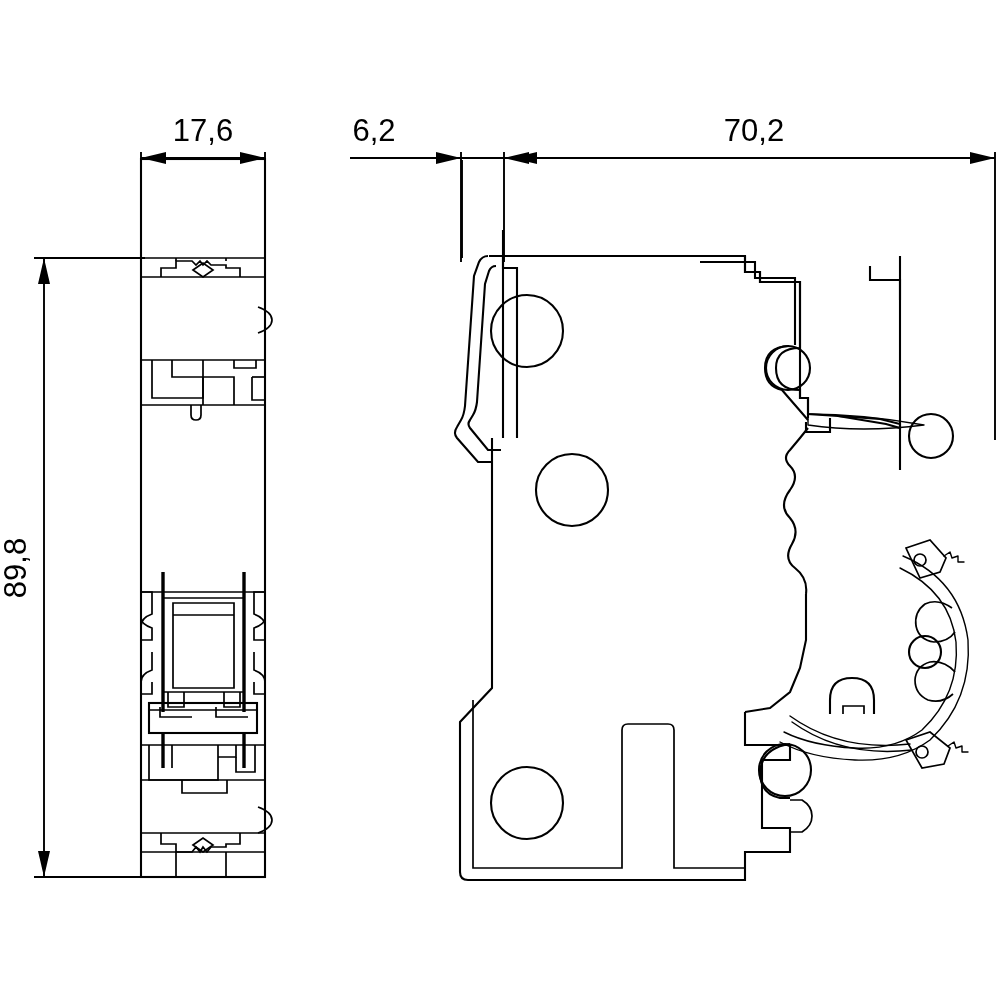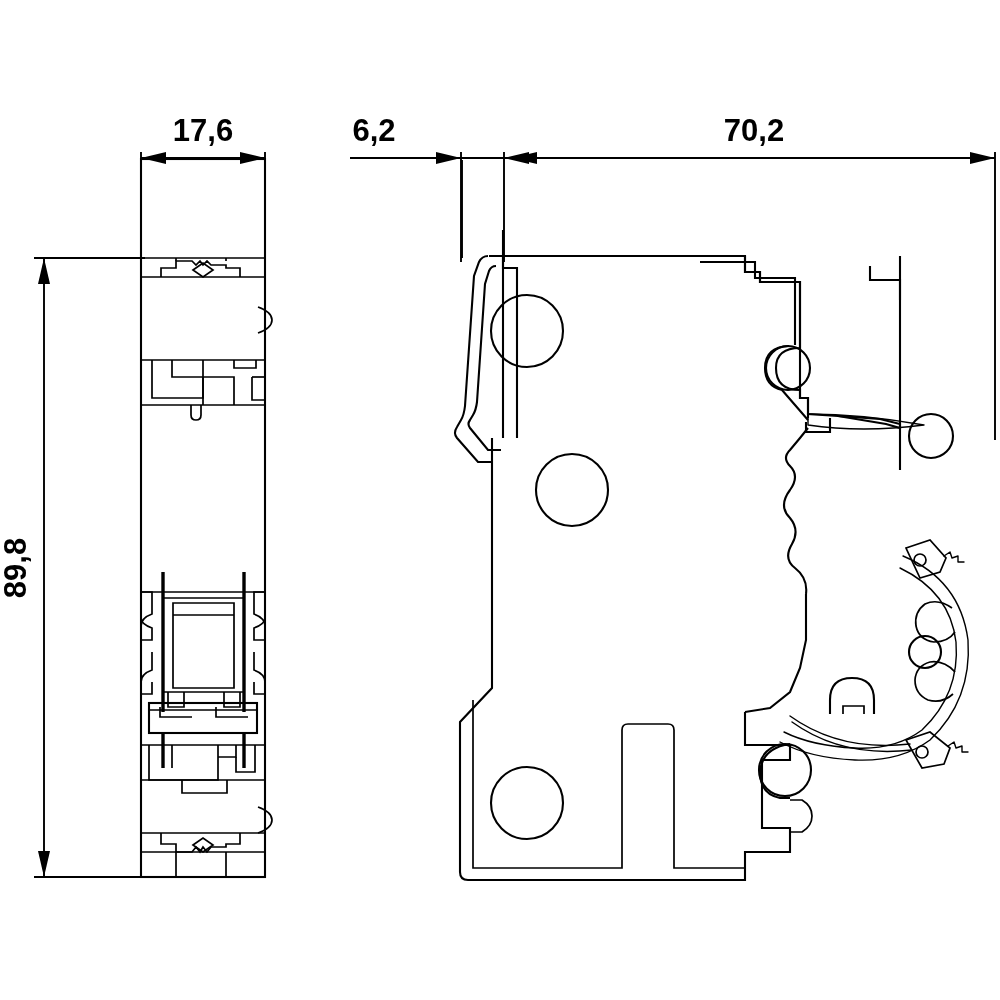--- a/index.html
+++ b/index.html
@@ -11,21 +11,20 @@
     width: 1000px;
     height: 1000px;
     font-family: "Liberation Sans", sans-serif;
     overflow: hidden;
   }
   #drawing-root {
     position: relative;
     width: 1000px;
     height: 1000px;
     background: #f0abfc;
-    font-weight: bold;
   }
   svg#technical-drawing {
     display: block;
     width: 1000px;
     height: 1000px;
     background: #ffffff;
   }
   .outline {
     fill: none;
     stroke: #000000;

